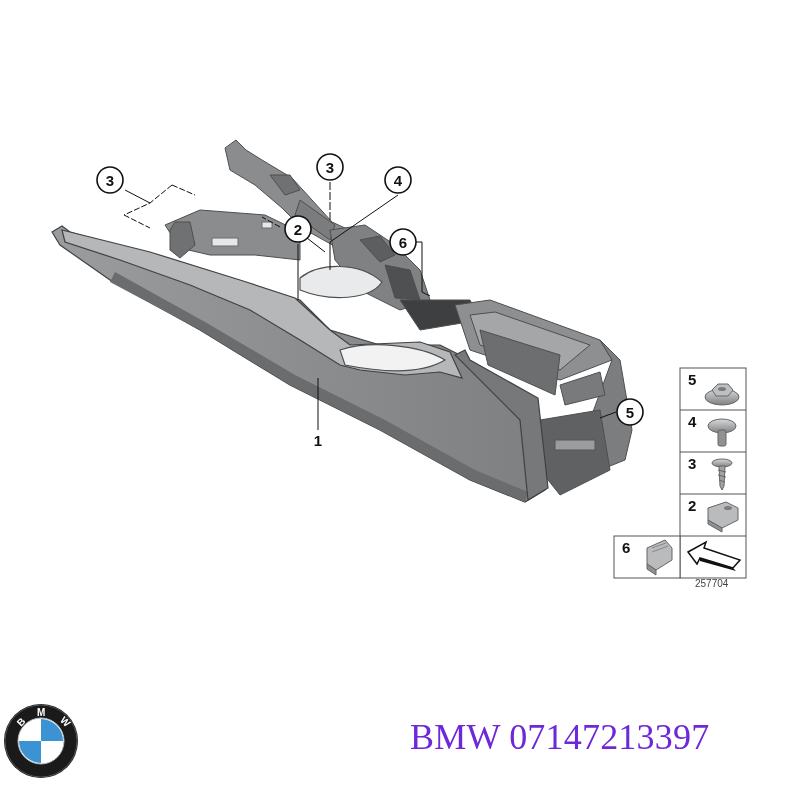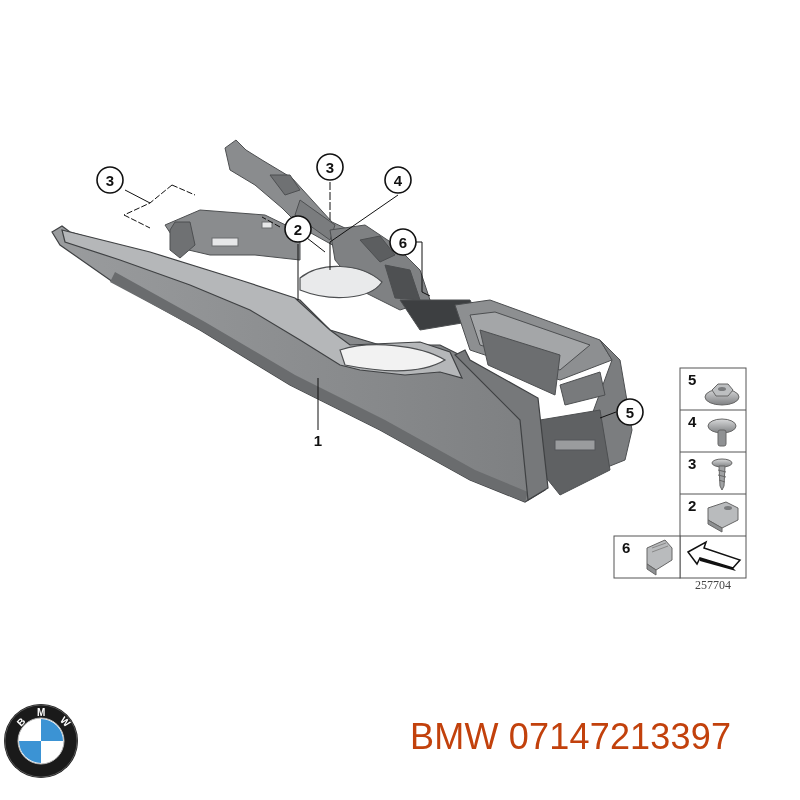--- a/index.html
+++ b/index.html
@@ -1,20 +1,20 @@
 <!DOCTYPE html>
 <html><head>
   <meta charset="utf-8">
   <style>
     html, body { margin: 0; padding: 0; background: #ffffff; }
     body { width: 800px; height: 800px; position: relative; overflow: hidden; font-family: "Liberation Sans", sans-serif; }
     .diagram { position: absolute; left: 0; top: 0; width: 800px; height: 800px; }
     .callout-label { font-family: "Liberation Sans", sans-serif; font-weight: bold; font-size: 15px; fill: #111; }
-    .legend-code { position: absolute; left: 695px; top: 578px; font-family: Liberation Serif, serif; font-size: 12px; color: #444; }
-    .part-number { position: absolute; left: 410px; top: 716px; font-family: Liberation Sans, sans-serif; font-size: 36px; color: #c2410c; letter-spacing: 0.2px; }
+    .legend-code { position: absolute; left: 695px; top: 578px; font-family: Liberation Sans, sans-serif; font-size: 10px; color: #444; }
+    .part-number { position: absolute; left: 410px; top: 716px; font-family: Liberation Serif, serif; font-size: 36px; color: #6d28d9; letter-spacing: 0.2px; }
   </style>
 </head>
 <body>
 
 <svg class="diagram" viewBox="0 0 800 800" width="800" height="800" xmlns="http://www.w3.org/2000/svg">
   <defs>
     <linearGradient id="bodyGrad" x1="0" y1="0" x2="0.3" y2="1">
       <stop offset="0" stop-color="#a7a9ab"></stop>
       <stop offset="0.5" stop-color="#8c8e90"></stop>
       <stop offset="1" stop-color="#6b6d6f"></stop>

